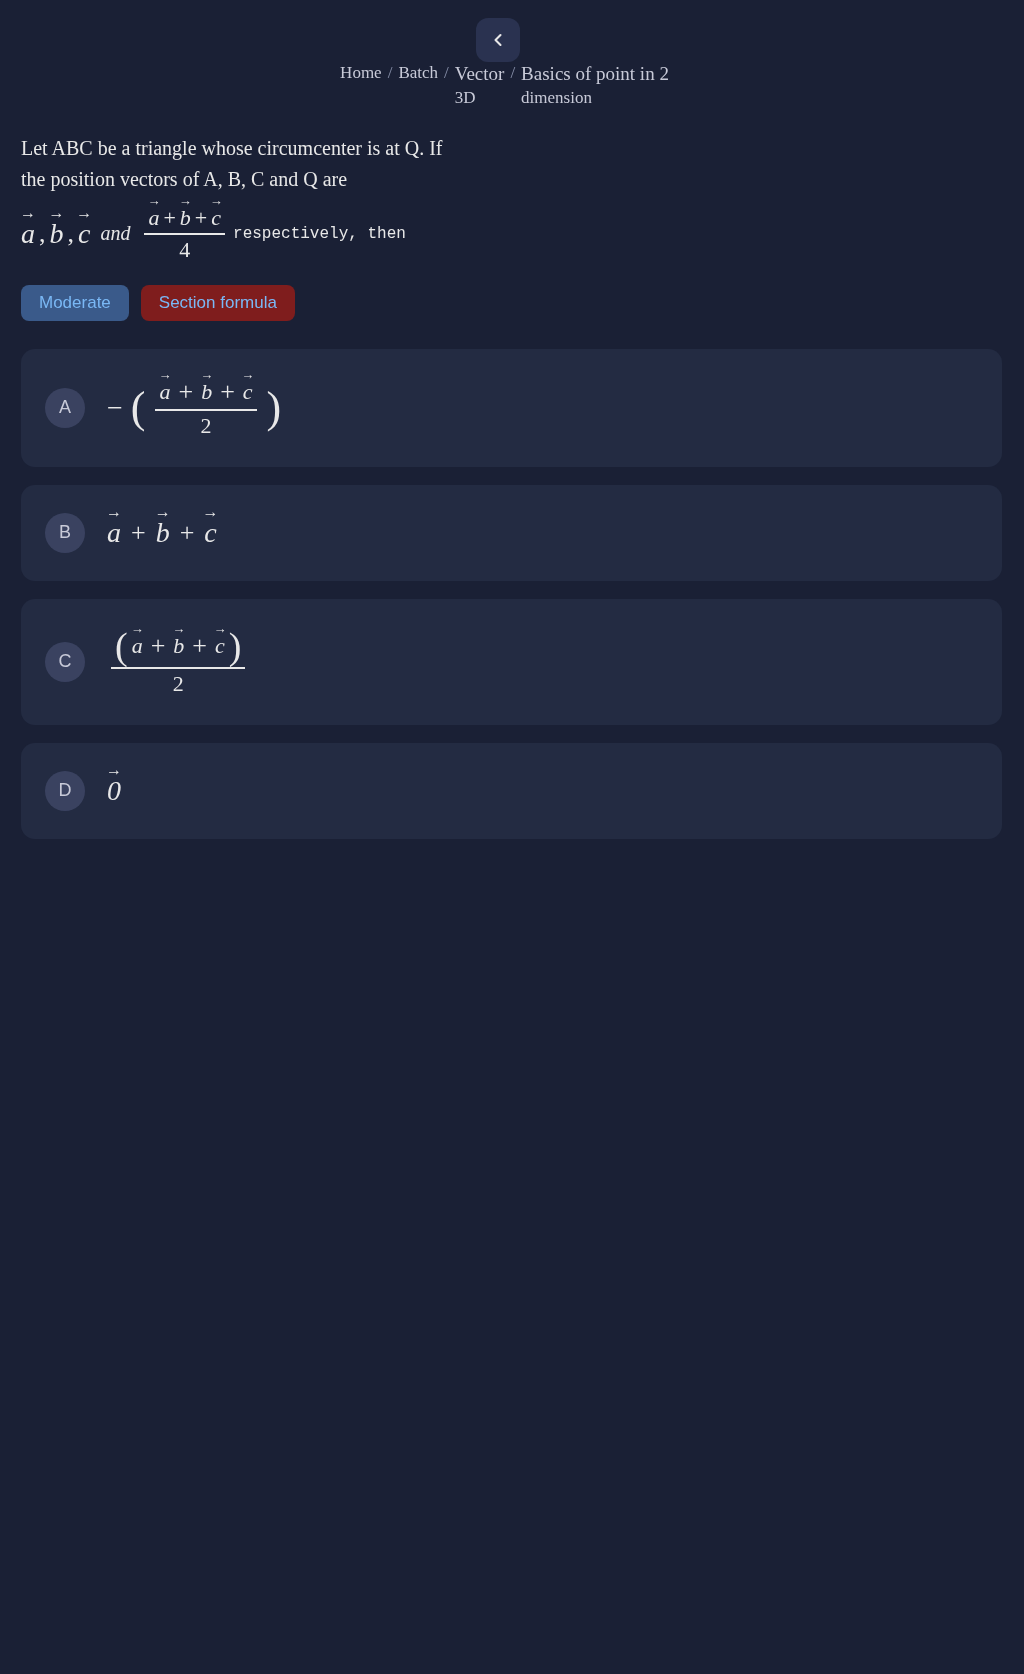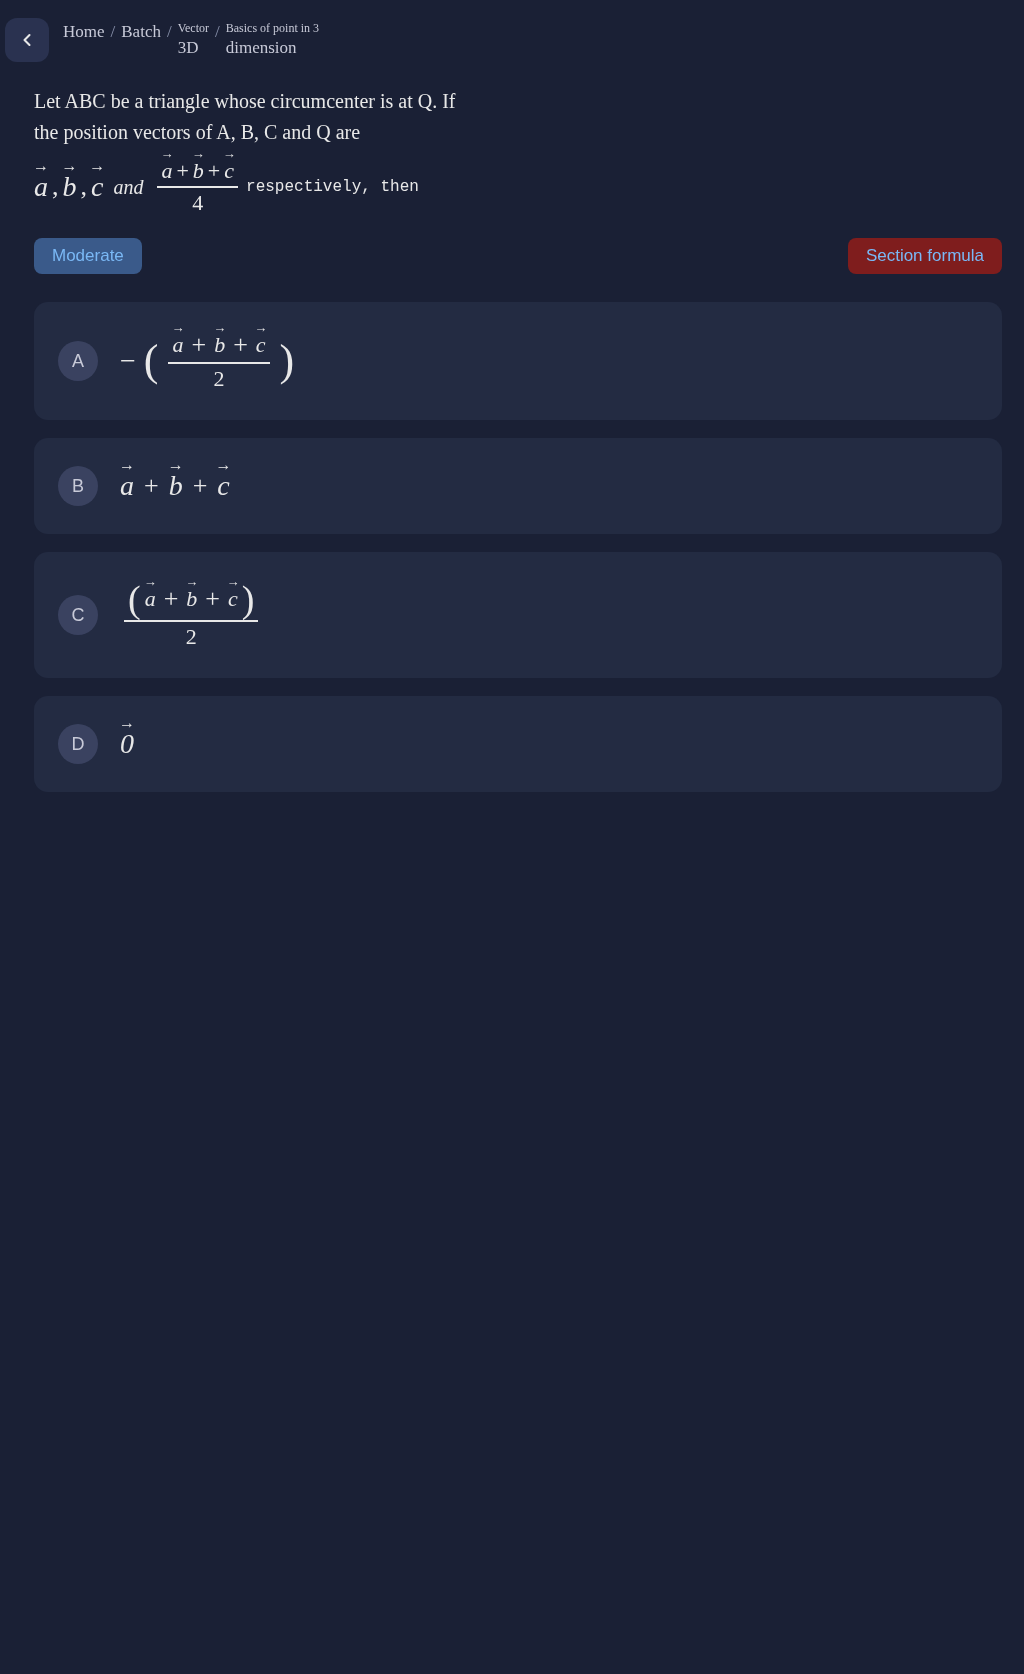--- a/index.html
+++ b/index.html
@@ -10,20 +10,21 @@
       width: 1024px;
       min-height: 1674px;
       padding: 0;
     }
 
     .header {
       display: flex;
       align-items: center;
       padding: 18px 20px 16px 5px;
       background-color: #1a2035;
+      flex-direction: column;
     }
 
     .back-btn {
       width: 44px;
       height: 44px;
       background-color: #2a3250;
       border-radius: 12px;
       display: flex;
       align-items: center;
       justify-content: center;
@@ -56,30 +57,30 @@
       color: #8890aa;
     }
 
     .breadcrumb-stacked {
       display: flex;
       flex-direction: column;
       font-size: 17px;
     }
 
     .breadcrumb-stacked .top-line {
-      font-size: 12px;
+      font-size: 19px;
       color: #c8cad8;
     }
     .breadcrumb-stacked .bottom-line {
       font-size: 17px;
       color: #c8cad8;
     }
 
     .question-body {
-      padding: 8px 22px 20px 34px;
+      padding: 8px 22px 20px 21px;
     }
 
     .question-text {
       font-size: 20px;
       line-height: 1.55;
       color: #e8e8e8;
       font-family: 'Georgia', serif;
     }
 
     .math-block {
@@ -146,21 +147,20 @@
 
     .fraction .denominator {
       padding: 2px 4px 0 4px;
       font-size: 22px;
     }
 
     .tags-row {
       display: flex;
       gap: 12px;
       margin: 22px 0 28px 0;
-      justify-content: space-between;
     }
 
     .tag {
       padding: 8px 18px;
       border-radius: 8px;
       font-size: 17px;
       font-family: sans-serif;
     }
 
     .tag-moderate {
@@ -238,21 +238,21 @@
     <span>Home</span>
     <span class="breadcrumb-sep">/</span>
     <span>Batch</span>
     <span class="breadcrumb-sep">/</span>
     <div class="breadcrumb-stacked">
       <span class="top-line">Vector</span>
       <span class="bottom-line">3D</span>
     </div>
     <span class="breadcrumb-sep">/</span>
     <div class="breadcrumb-stacked">
-      <span class="top-line">Basics of point in 3</span>
+      <span class="top-line">Basics of point in 2</span>
       <span class="bottom-line">dimension</span>
     </div>
   </div>
 </div>
 
 <div class="question-body">
   <div class="question-text">
     <span>Let ABC be a triangle whose circumcenter is at Q. If</span><br>
     <span>the position vectors of A, B, C and Q are</span>
   </div>

